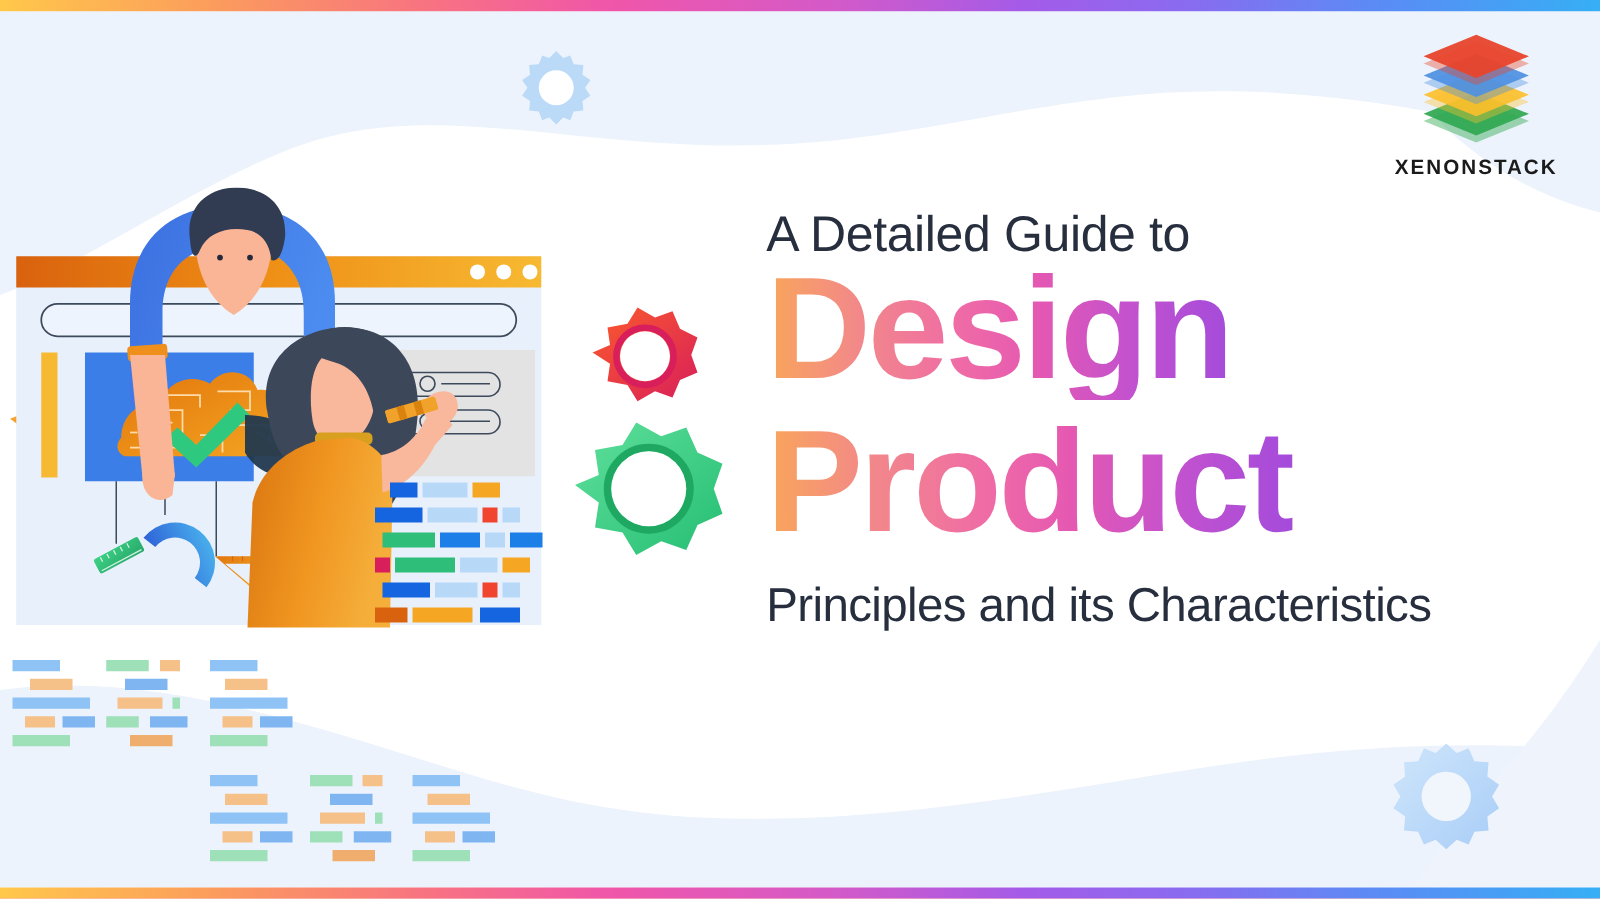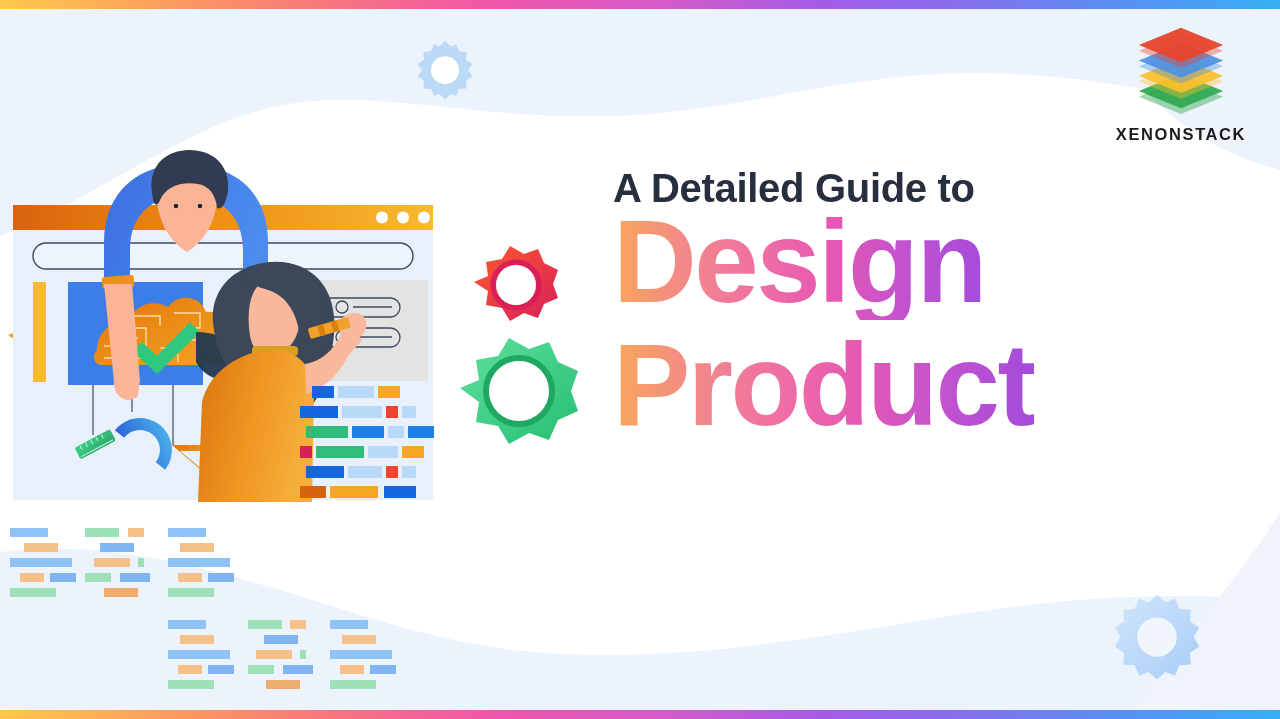--- a/index.html
+++ b/index.html
@@ -30,21 +30,21 @@
   }
   .logo-mark { width:96px; height:92px; position:relative; }
   .logo-text {
     margin-top:9px; font-size:16.5px; font-weight:bold; letter-spacing:1.6px;
     color:#1B1B1B;
   }
 
   
   .headline { position:absolute; left:613px; top:166px; width:660px; z-index:25; }
   .eyebrow {
-    font-size:40px; font-weight:700; color:#272F3E; line-height:1.12;
+    font-size:40px; font-weight:400; color:#272F3E; line-height:1.12;
     letter-spacing:-0.3px;
   }
   .big-line {
     font-size:116px; font-weight:bold; line-height:0.99; letter-spacing:-2.5px;
     background:linear-gradient(90deg,#F9A65A 0%,#F2888A 20%,#EF6BA6 42%,#E558B2 58%,#C352CE 78%,#A44BDB 100%);
     -webkit-background-clip:text; background-clip:text;
     -webkit-text-fill-color:transparent; color:transparent;
     width:max-content;
   }
   .big-line.l1 { margin-top:8px; }
@@ -431,15 +431,16 @@
         <rect x="370" y="145" width="26" height="9" fill="#7FB6F2"></rect>
         <rect x="330" y="160" width="46" height="9" fill="#9EE0B8"></rect>
       </g>
     </g>
   </svg>
 
   <div class="headline">
     <div class="eyebrow">A Detailed Guide to</div>
     <div class="big-line l2">Design</div>
     <div class="big-line l1">Product</div>
+    <div class="subline">Principles and its Characteristics</div>
   </div>
 
 </div>
 
 </body></html>

